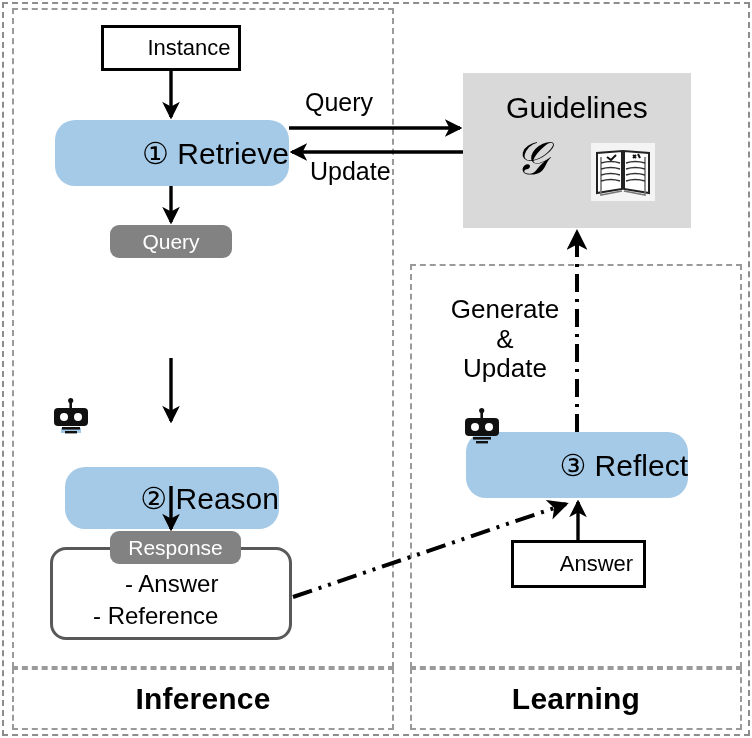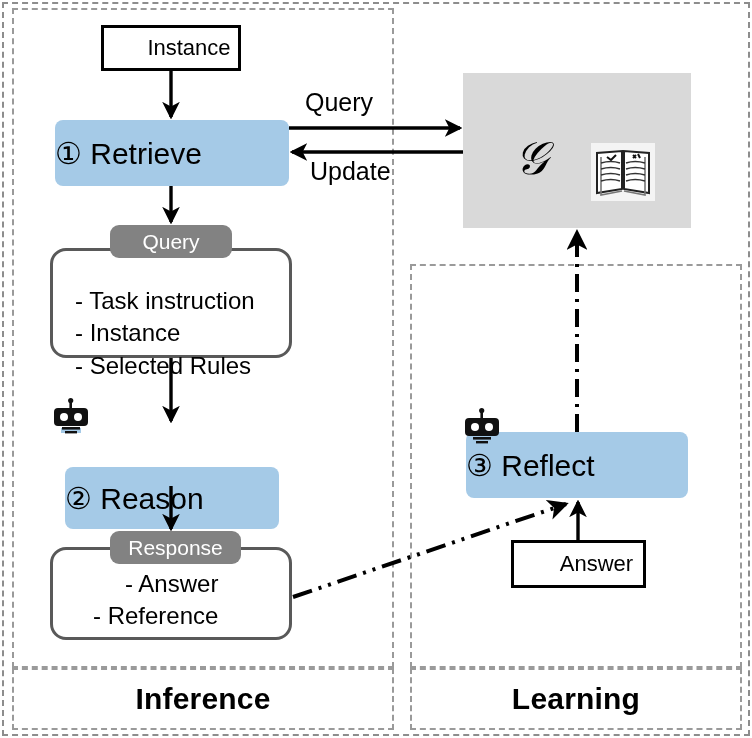--- a/index.html
+++ b/index.html
@@ -65,24 +65,24 @@
     background: #fff;
     box-sizing: border-box;
     display: flex;
     align-items: center;
     justify-content: center;
     font-size: 22px;
     padding-left: 36px;
   }
   .blue-node {
     background: #a5cae7;
-    border-radius: 8px;
-    display: flex;
-    align-items: center;
-    justify-content: flex-start;
+    border-radius: 20px;
+    display: flex;
+    align-items: center;
+    justify-content: flex-end;
     font-size: 30px;
     box-sizing: border-box;
   }
   .panel {
     border: 3px solid #595959;
     border-radius: 16px;
     background: #fff;
     box-sizing: border-box;
   }
   .panel-items {
@@ -158,46 +158,40 @@
   </div>
 
   <div class="abs rect-node" style="left:101px; top:25px; width:140px; height:46px;">
     <span>Instance</span>
   </div>
 
   <div class="abs blue-node" style="left:55px; top:120px; width:234px; height:66px;">
     <span>① Retrieve</span>
   </div>
 
-  <div class="abs panel" style="left:50px; top:248px; width:242px; height:110px;">
-    <div class="panel-items">
-      <div>- Task instruction</div>
-      <div>- Instance</div>
-      <div>- Selected Rules</div>
-    </div>
-  </div>
   <div class="abs panel-tab" style="left:110px; top:225px; width:122px; height:33px;">
     <span>Query</span>
   </div>
 
   <div class="abs blue-node" style="left:65px; top:424px; width:214px; height:62px;margin-top:43px;">
     <span>② Reason</span>
   </div>
 
   <div class="abs panel" style="left:50px; top:547px; width:242px; height:93px;">
     <div class="panel-items" style="left:40px; top:18px;text-align:right;">
       <div>- Answer</div>
       <div>- Reference</div>
     </div>
   </div>
   <div class="abs panel-tab" style="left:110px; top:531px; width:131px; height:33px;">
     <span>Response</span>
   </div>
 
   <div class="abs guidelines-box" style="left:463px; top:73px; width:228px; height:155px;">
+    <div class="guidelines-title">Guidelines</div>
     <div class="g-symbol">𝒢</div>
   </div>
 
   <div class="abs" style="left:591px; top:143px; width:64px; height:58px;">
     <svg viewBox="0 0 64 58" width="64" height="58">
       <rect x="0" y="0" width="64" height="58" fill="#f4f4f4"></rect>
       <path d="M6 10 L6 50 L31 46 L31 8 Z" fill="#ffffff" stroke="#222" stroke-width="2"></path>
       <path d="M58 10 L58 50 L33 46 L33 8 Z" fill="#ffffff" stroke="#222" stroke-width="2"></path>
       <path d="M10 14 L10 52 L31 48" fill="none" stroke="#777" stroke-width="1.6"></path>
       <path d="M54 14 L54 52 L33 48" fill="none" stroke="#777" stroke-width="1.6"></path>
@@ -245,20 +239,23 @@
       <rect x="4" y="10" width="34" height="18" rx="4" fill="#111"></rect>
       <circle cx="14" cy="19" r="4" fill="#fff"></circle>
       <circle cx="28" cy="19" r="4" fill="#fff"></circle>
       <rect x="12" y="29" width="18" height="2.6" fill="#111"></rect>
       <rect x="15" y="33" width="12" height="2.4" fill="#111"></rect>
     </svg>
   </div>
 
   <div class="abs edge-label" style="left:305px; top:88px;">Query</div>
   <div class="abs edge-label" style="left:310px; top:157px;">Update</div>
+  <div class="abs gen-label" style="left:440px; top:295px; width:130px;">Generate
+&amp;
+Update</div>
 
   <svg class="overlay">
     <defs>
       <marker id="arrow" viewBox="0 0 10 10" refX="8.6" refY="5" markerWidth="5.2" markerHeight="5.2" orient="auto-start-reverse">
         <path d="M 0 0 L 10 5 L 0 10 L 2.6 5 z" fill="#000"></path>
       </marker>
     </defs>
 
     <line x1="171" y1="71" x2="171" y2="117" stroke="#000" stroke-width="3.4" marker-end="url(#arrow)"></line>
 

